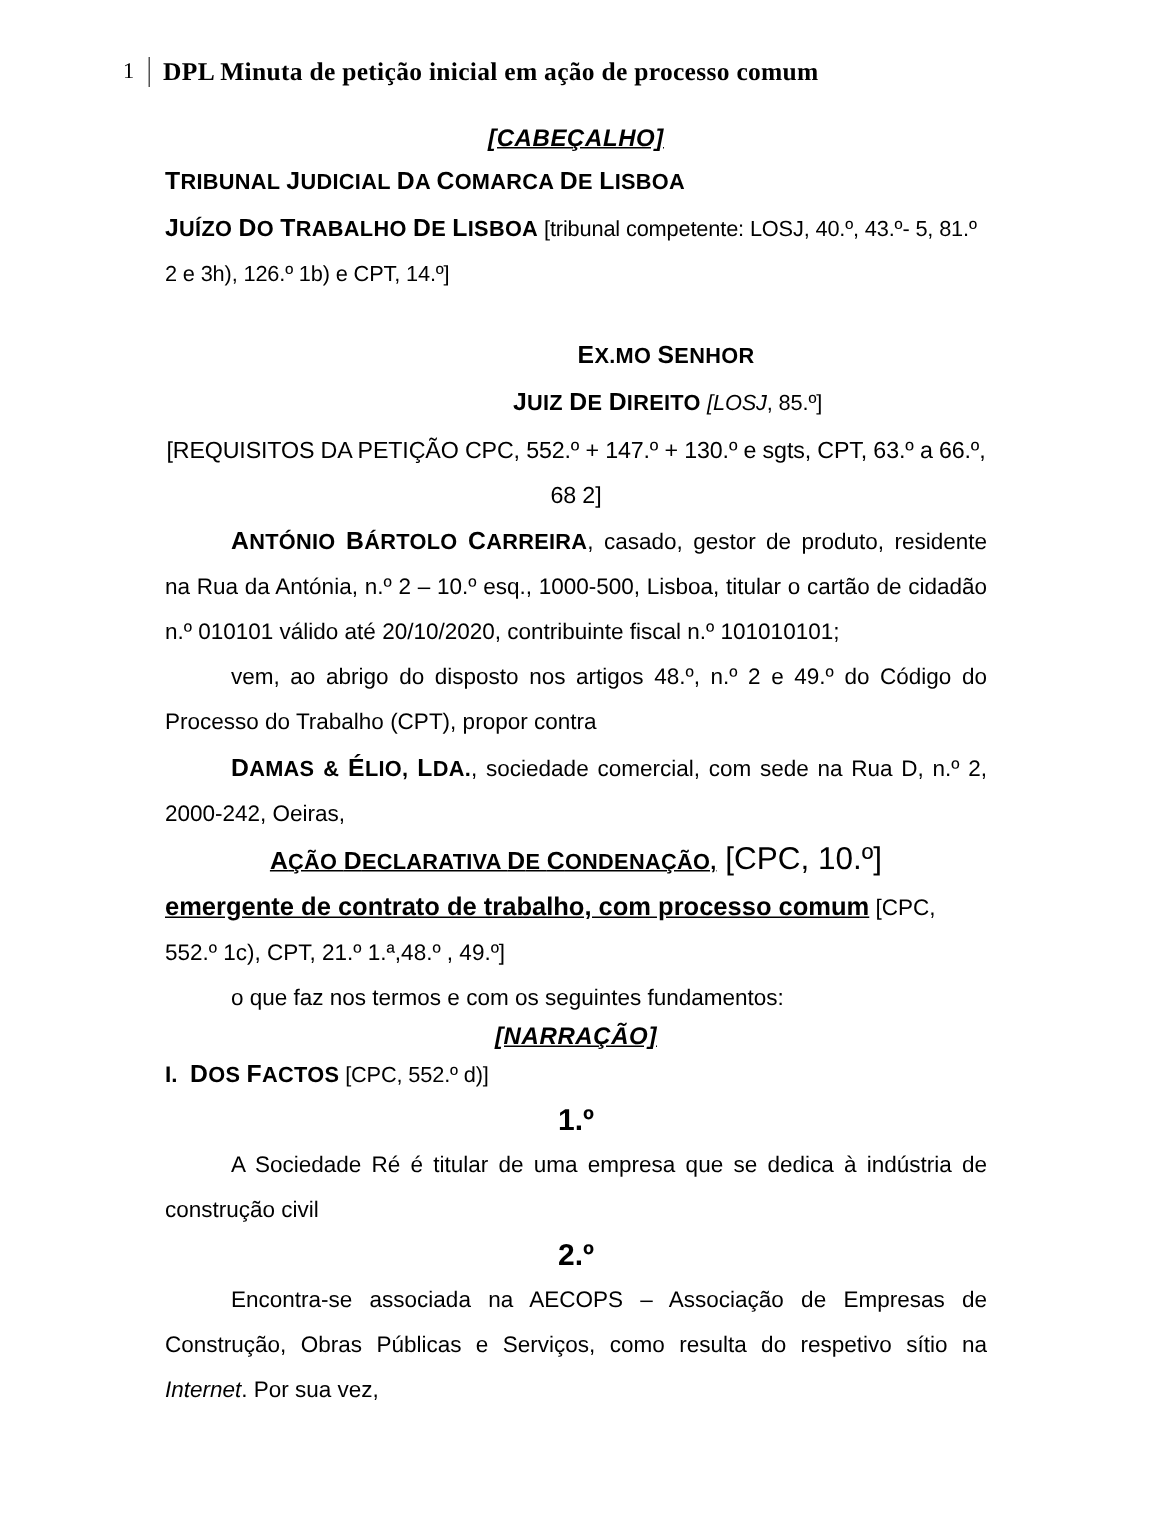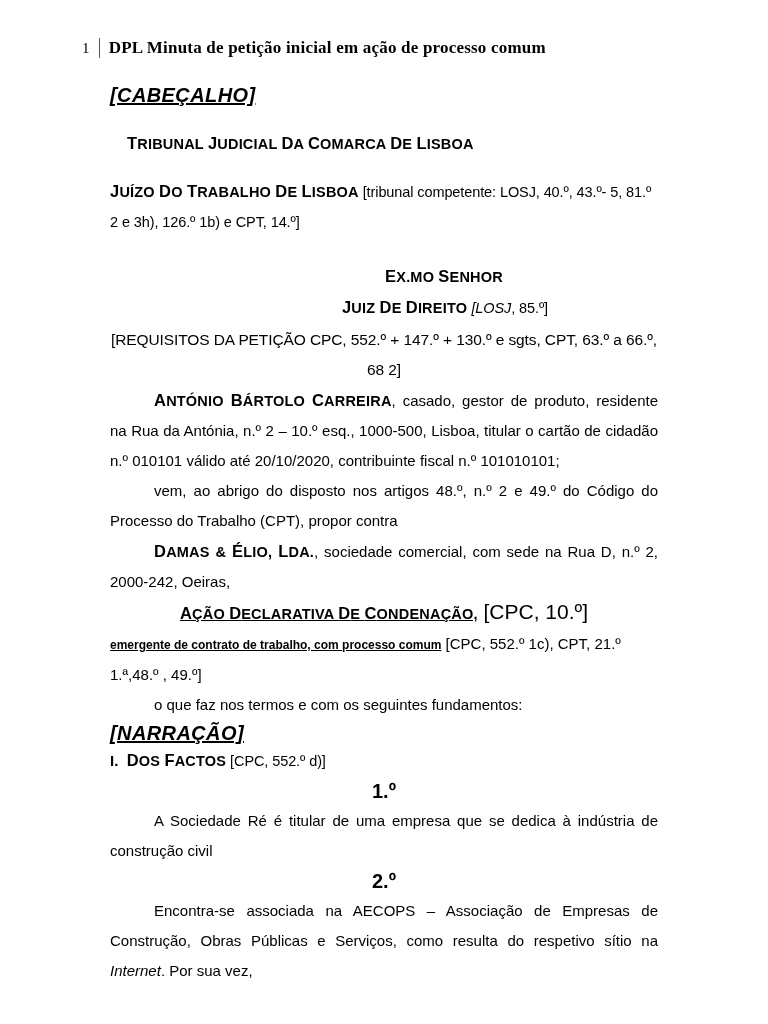--- a/index.html
+++ b/index.html
@@ -52,24 +52,25 @@
   
   .content {
     position: absolute;
     left: 110px;
     top: 78px;
     width: 548px;
   }
 
   
   .section-title {
+    text-align: center;
     font-family: "Liberation Sans Narrow", "Liberation Sans", sans-serif;
     font-weight: bold;
     font-style: italic;
-    font-size: 20px;
+    font-size: 16px;
     text-decoration: underline;
     letter-spacing: 0.4px;
     margin: 0;
   }
 
   
   .sc {
     font-weight: bold;
     font-size: 14.5px;
     letter-spacing: 0.2px;
@@ -118,21 +119,21 @@
   .gap-cabecalho { height: 6px; }
   .gap-after-tribunal { height: 4px; }
   .gap-before-exmo { height: 24px; }
   .gap-before-requisitos { height: 2px; }
   .gap-before-narracao { height: 2px; }
 
   .line {
     font-family: "Liberation Sans", sans-serif;
     font-size: 15px;
     line-height: 30px;
-    margin: 17px;
+    margin: 0;
   }
 
   .addressee {
     text-align: center;
     margin: 0;
     line-height: 30px;
     padding-left: 120px;
   }
   .addressee-2 { padding-left: 122px; }
 
@@ -191,21 +192,21 @@
     </p>
 
     <p class="para indent"><span class="sc"><span class="cap">A</span>NTÓNIO <span class="cap">B</span>ÁRTOLO <span class="cap">C</span>ARREIRA</span><span>, casado, gestor de produto, residente na Rua da Antónia, n.º 2 – 10.º esq., 1000-500, Lisboa, titular o cartão de cidadão n.º 010101 válido até 20/10/2020, contribuinte fiscal n.º 101010101;</span></p>
 
     <p class="para indent">vem, ao abrigo do disposto nos artigos 48.º, n.º 2 e 49.º do Código do Processo do Trabalho (CPT), propor contra</p>
 
     <p class="para indent"><span class="sc"><span class="cap">D</span>AMAS &amp; <span class="cap">É</span>LIO, <span class="cap">L</span>DA.</span><span>, sociedade comercial, com sede na Rua D, n.º 2,  2000-242, Oeiras,</span></p>
 
     <p class="center" style="margin:0;line-height:30px;"><span class="sc u"><span class="cap">A</span>ÇÃO <span class="cap">D</span>ECLARATIVA <span class="cap">D</span>E <span class="cap">C</span>ONDENAÇÃO,</span><span class="body-sans"> [CPC, 10.º]</span></p>
 
-    <p class="para flush"><span class="b u" style="font-size:12px;">emergente de contrato de trabalho, com processo comum</span><span> [CPC, 552.º 1c), CPT, 21.º 1.ª,48.º , 49.º]</span></p>
+    <p class="para flush"><span class="b u" style="font-size:17px;">emergente de contrato de trabalho, com processo comum</span><span> [CPC, 552.º 1c), CPT, 21.º 1.ª,48.º , 49.º]</span></p>
 
     <p class="para indent">o que faz nos termos e com os seguintes fundamentos:</p>
 
     <div class="gap-before-narracao"></div>
 
     <p class="section-title">[NARRAÇÃO]</p>
 
     <p class="heading-roman"><span class="b">I.</span><span>&nbsp;&nbsp;</span><span class="sc"><span class="cap">D</span>OS <span class="cap">F</span>ACTOS</span><span class="cond"> [CPC, 552.º d)]</span></p>
 
 

